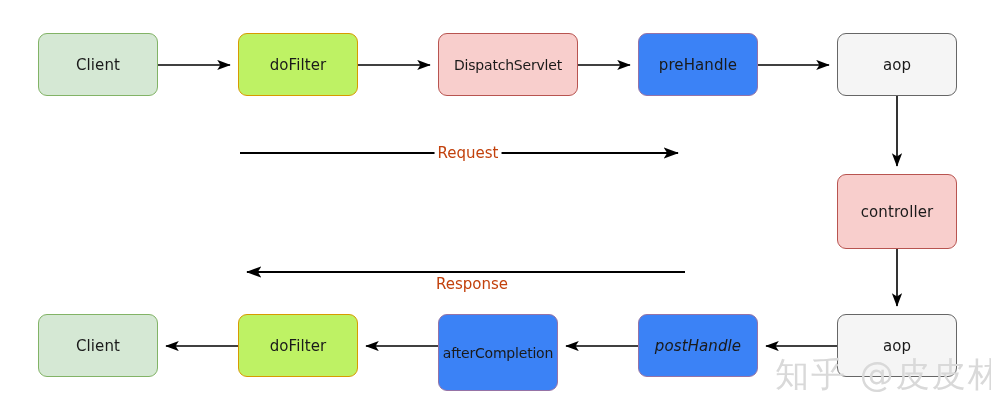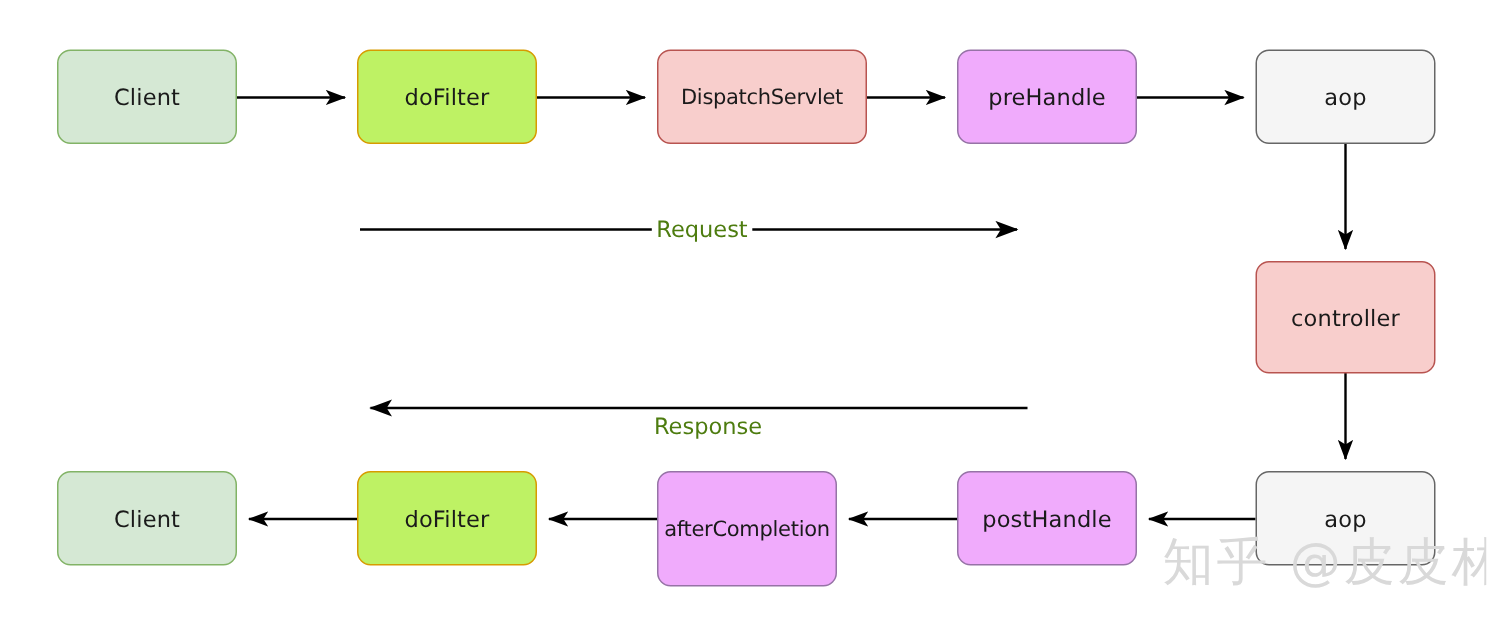--- a/index.html
+++ b/index.html
@@ -28,40 +28,40 @@
     text-align: center;
     font-size: 15px;
     color: #1a1a1a;
     letter-spacing: 0.1px;
     white-space: nowrap;
     z-index: 3;
   }
   .node.green  { background: #d5e8d4; border-color: #82b366; }
   .node.orange { background: #bef264; border-color: #d79b00; }
   .node.red    { background: #f8cecc; border-color: #b85450; }
-  .node.purple { background: #f0abfc; border-color: #9673a6; }
+  .node.purple { background: #3b82f6; border-color: #9673a6; }
   .node.grey   { background: #f5f5f5; border-color: #666666; }
 
   .node.squeeze { font-size: 14px; letter-spacing: -0.2px; }
 
   svg.edges {
     position: absolute;
     left: 0;
     top: 0;
     width: 991px;
     height: 411px;
     z-index: 2;
   }
   .edge-label {
     position: absolute;
     z-index: 4;
     background: #ffffff;
     padding: 0 3px;
     font-size: 15px;
-    color: #4d7c0f;
+    color: #c2410c;
     transform: translate(-50%, -50%);
     white-space: nowrap;
   }
   .watermark {
     position: absolute;
     z-index: 5;
     font-size: 34px;
     color: #d9d9d9;
     font-family: "DejaVu Sans", "Liberation Sans", sans-serif;
     letter-spacing: 2px;
@@ -130,21 +130,21 @@
   <div class="node red squeeze" style="left:438px; top:33px; width:140px; height:63px;">DispatchServlet</div>
 
   <div class="node purple" style="left:638px; top:33px; width:120px; height:63px;">preHandle</div>
 
   <div class="node grey" style="left:837px; top:33px; width:120px; height:63px;">aop</div>
 
   <div class="node red" style="left:837px; top:174px; width:120px; height:75px;">controller</div>
 
   <div class="node grey" style="left:837px; top:314px; width:120px; height:63px;">aop</div>
 
-  <div class="node purple" style="left:638px; top:314px; width:120px; height:63px;">postHandle</div>
+  <div class="node purple" style="left:638px; top:314px; width:120px; height:63px;font-style:italic;">postHandle</div>
 
   <div class="node purple squeeze" style="left:438px; top:314px; width:120px; height:77px;">afterCompletion</div>
 
   <div class="node orange" style="left:238px; top:314px; width:120px; height:63px;">doFilter</div>
 
   <div class="node green" style="left:38px; top:314px; width:120px; height:63px;">Client</div>
 
   <div class="edge-label" style="left:468px; top:153px;">Request</div>
 
   <div class="edge-label" style="left:472px; top:284px;">Response</div>

